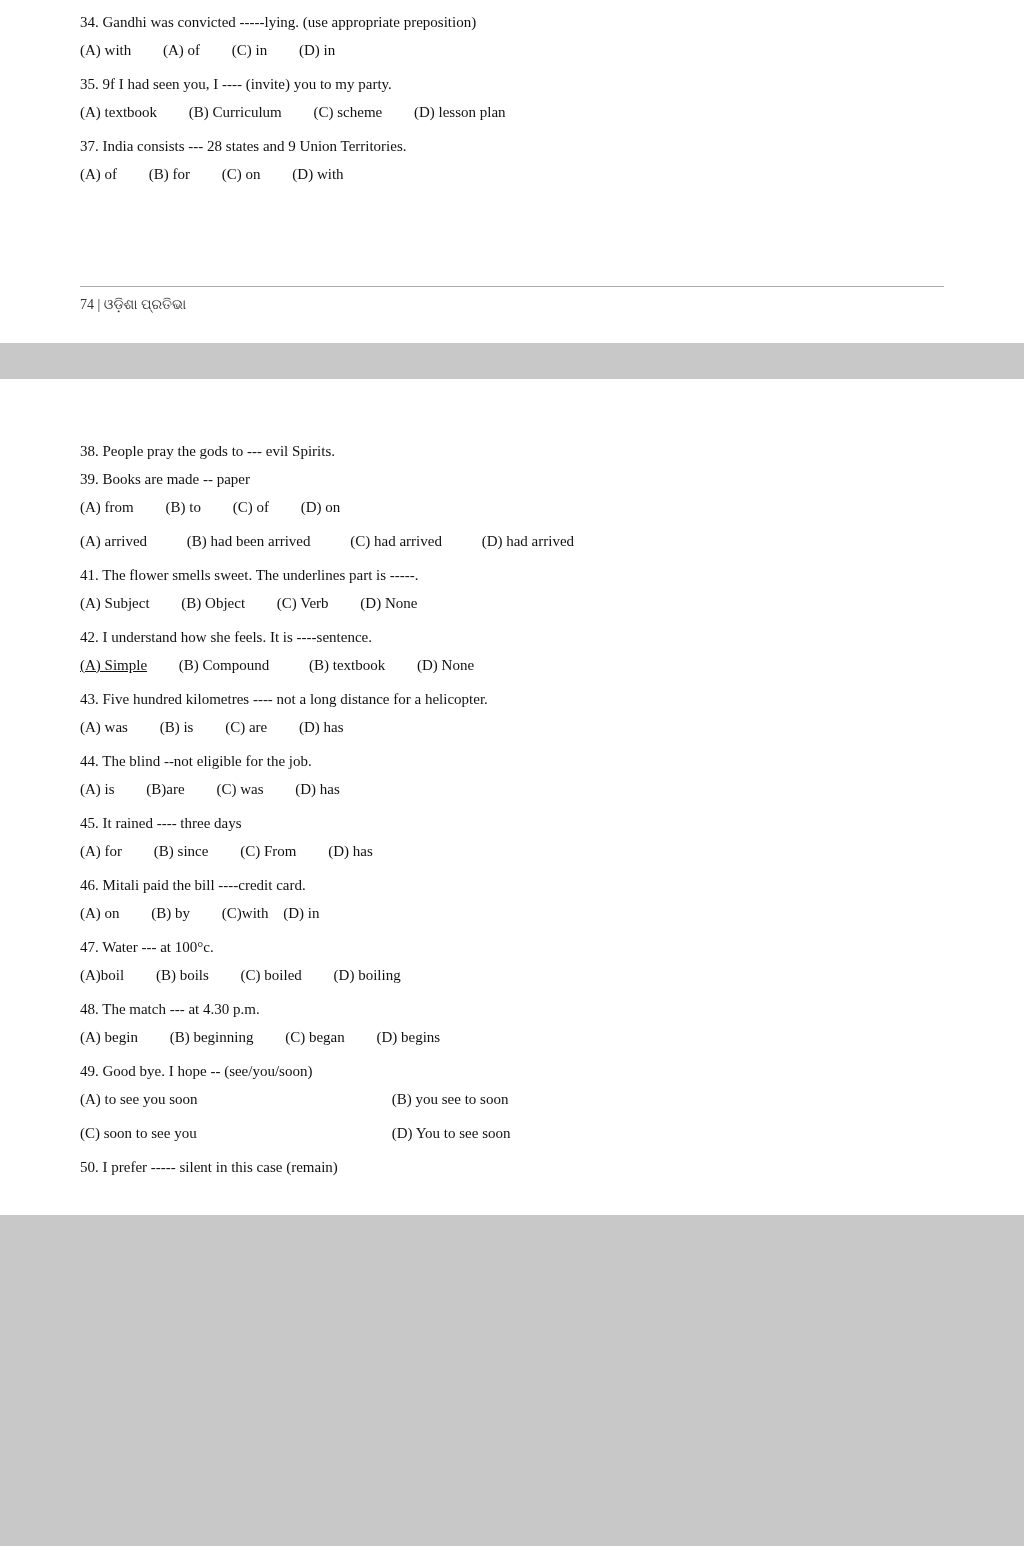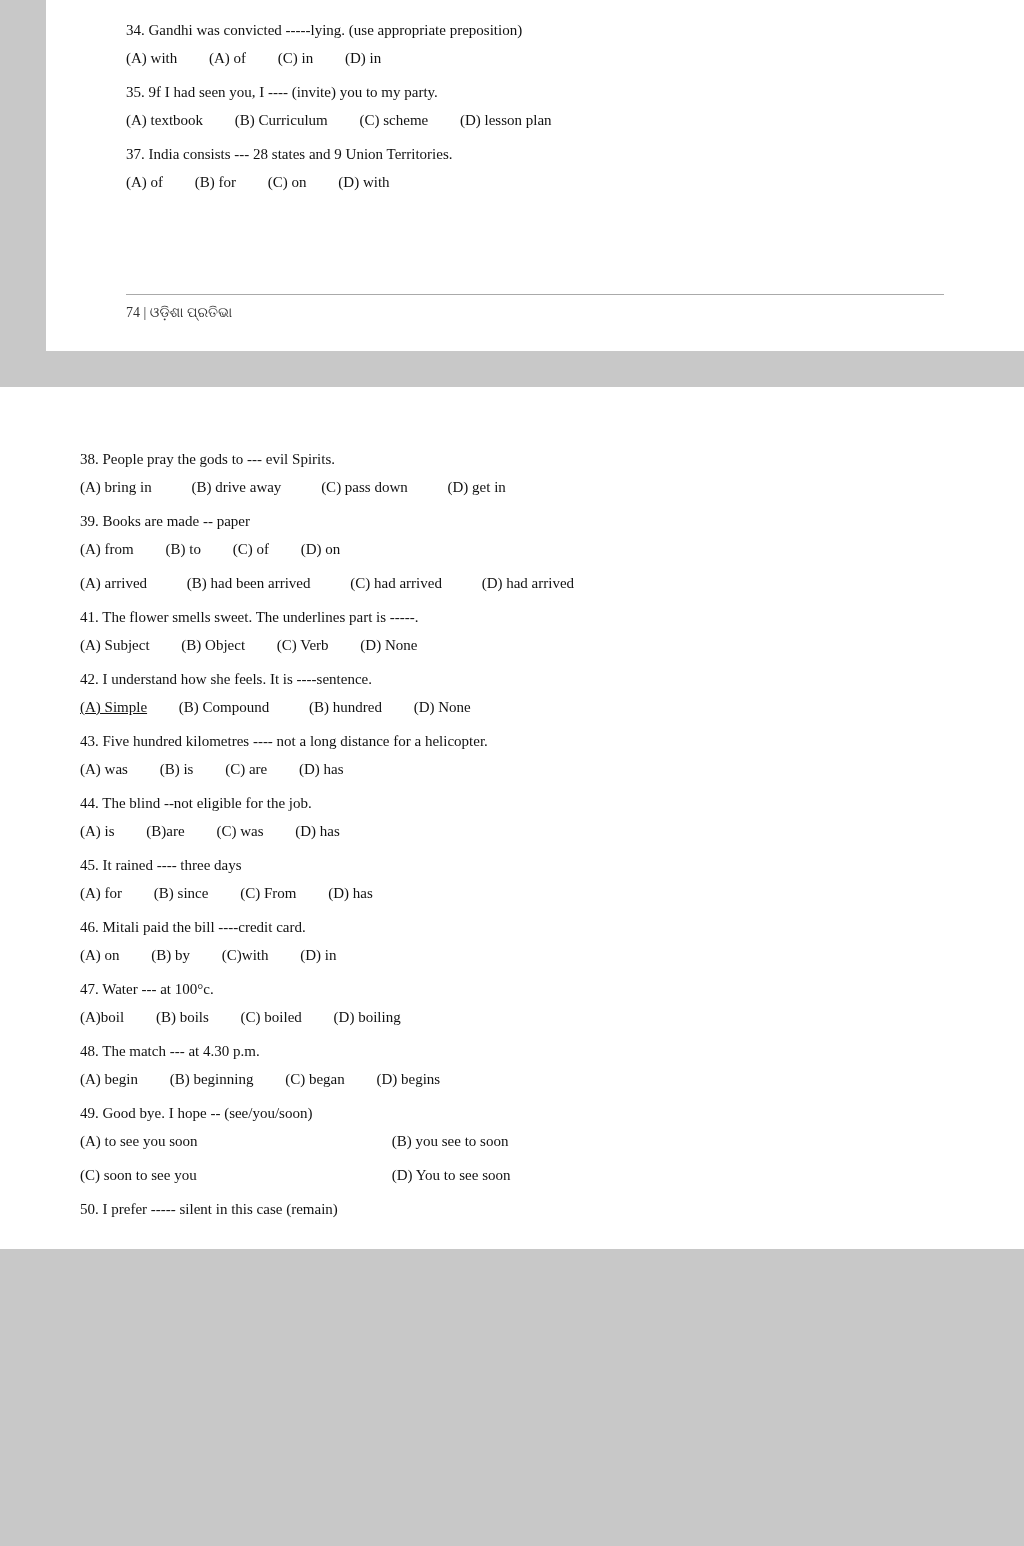--- a/index.html
+++ b/index.html
@@ -9,27 +9,26 @@
     }
     body {
       background-color: #c8c8c8;
       font-family: Georgia, 'Times New Roman', serif;
       font-size: 15px;
       color: #111;
       width: 1024px;
     }
     .page-top {
       background-color: #fff;
-      padding: 18px 80px 30px 80px;
-      margin-left: 46px;
+      padding: 10px 80px 30px 80px;
     }
     .page-bottom {
       background-color: #fff;
       margin-top: 18px;
-      padding: 30px 80px 24px 80px;
+      padding: 30px 80px 32px 80px;
     }
     .question-line {
       margin-bottom: 4px;
       line-height: 1.6;
     }
     .options-line {
       margin-bottom: 10px;
       line-height: 1.6;
     }
     .options-line span {
@@ -94,26 +93,20 @@
 
 <div style="height:18px; background:#c8c8c8;"></div>
 
 <div class="page-bottom">
 
   <div style="height:30px;"></div>
 
   <div class="question-line">
     <span>38. People pray the gods to --- evil Spirits.</span>
   </div>
-  <div class="options-line">
-    <span style="margin-right:36px;display:inline-block;">(A) bring in</span>
-    <span style="margin-right:36px;display:inline-block;">(B) drive away</span>
-    <span style="margin-right:36px;display:inline-block;">(C) pass down</span>
-    <span>(D) get in</span>
-  </div>
 
   <div class="question-line">
     <span>39. Books are made -- paper</span>
   </div>
   <div class="options-line">
     <span style="margin-right:28px;display:inline-block;">(A) from</span>
     <span style="margin-right:28px;display:inline-block;">(B) to</span>
     <span style="margin-right:28px;display:inline-block;">(C) of</span>
     <span>(D) on</span>
   </div>
@@ -134,21 +127,21 @@
     <span style="margin-right:28px;display:inline-block;">(C) Verb</span>
     <span>(D) None</span>
   </div>
 
   <div class="question-line">
     <span>42. I understand how she feels. It is ----sentence.</span>
   </div>
   <div class="options-line">
     <span style="display:inline-block;text-decoration:underline;">(A) Simple</span>
     <span style="margin-right:36px;display:inline-block;">(B) Compound</span>
-    <span style="margin-right:28px;display:inline-block;">(B) hundred</span>
+    <span style="margin-right:28px;display:inline-block;">(B) textbook</span>
     <span>(D) None</span>
   </div>
 
   <div class="question-line">
     <span>43. Five hundred kilometres ---- not a long distance for a helicopter.</span>
   </div>
   <div class="options-line">
     <span style="margin-right:28px;display:inline-block;text-align:center;">(A) was</span>
     <span style="margin-right:28px;display:inline-block;">(B) is</span>
     <span style="margin-right:28px;display:inline-block;">(C) are</span>
@@ -174,21 +167,21 @@
     <span style="margin-right:28px;display:inline-block;">(C) From</span>
     <span>(D) has</span>
   </div>
 
   <div class="question-line">
     <span>46. Mitali paid the bill ----credit card.</span>
   </div>
   <div class="options-line">
     <span style="margin-right:28px;display:inline-block;">(A) on</span>
     <span style="margin-right:28px;display:inline-block;">(B) by</span>
-    <span style="margin-right:28px;display:inline-block;">(C)with</span>
+    <span style="margin-right:11px;display:inline-block;">(C)with</span>
     <span>(D) in</span>
   </div>
 
   <div class="question-line">
     <span>47. Water --- at 100°c.</span>
   </div>
   <div class="options-line">
     <span style="margin-right:28px;display:inline-block;">(A)boil</span>
     <span style="margin-right:28px;display:inline-block;">(B) boils</span>
     <span style="margin-right:28px;display:inline-block;">(C) boiled</span>

